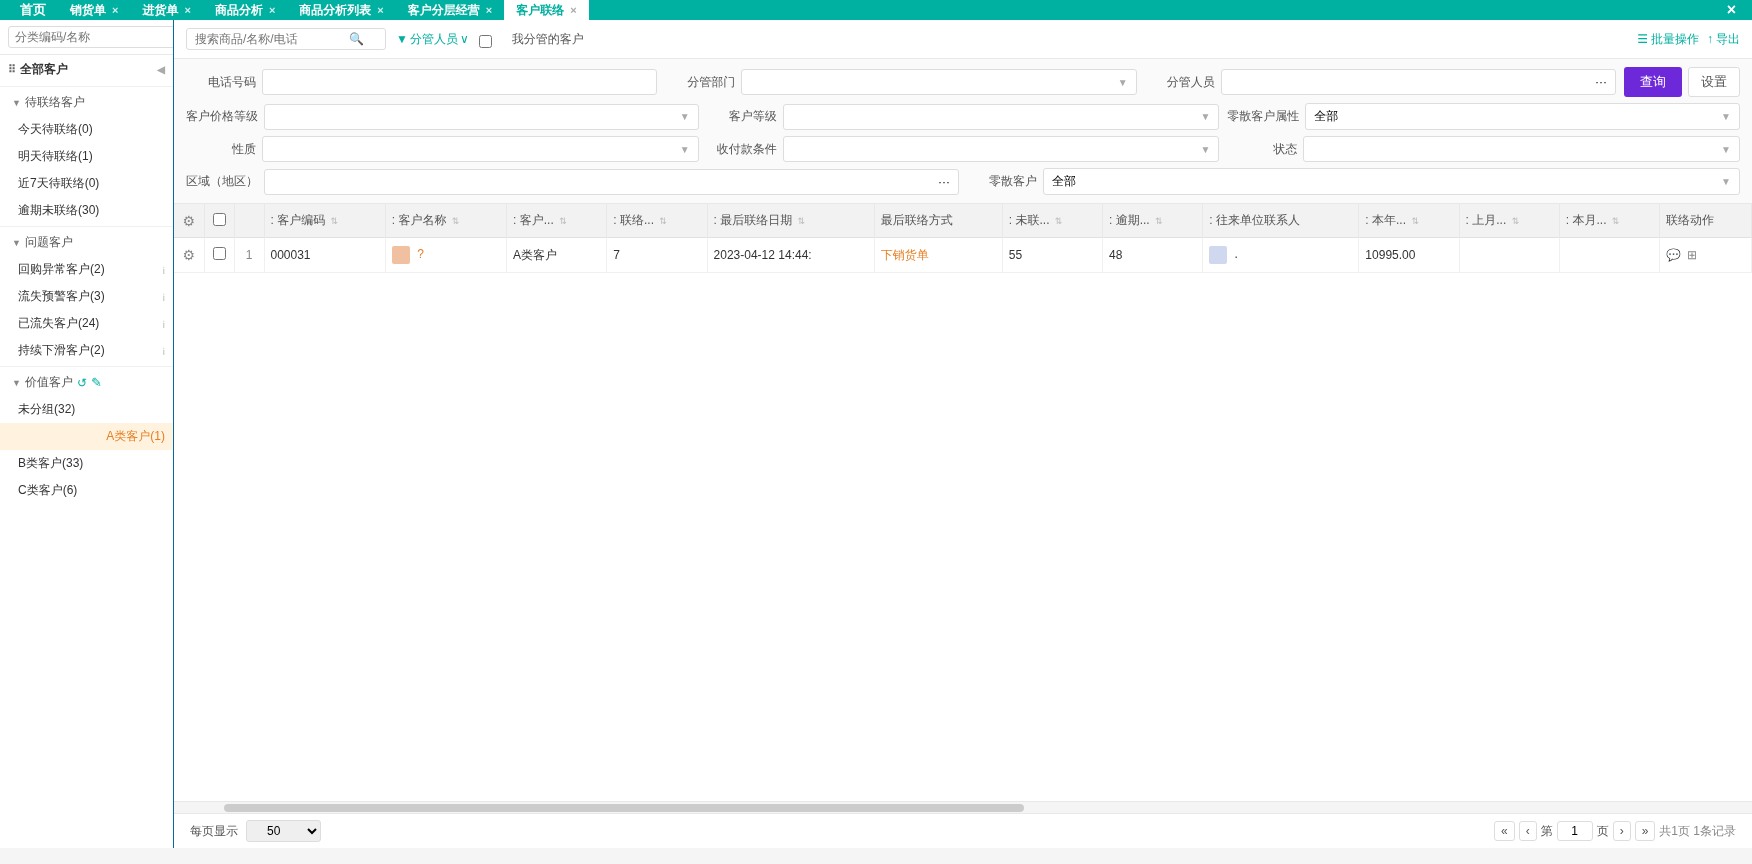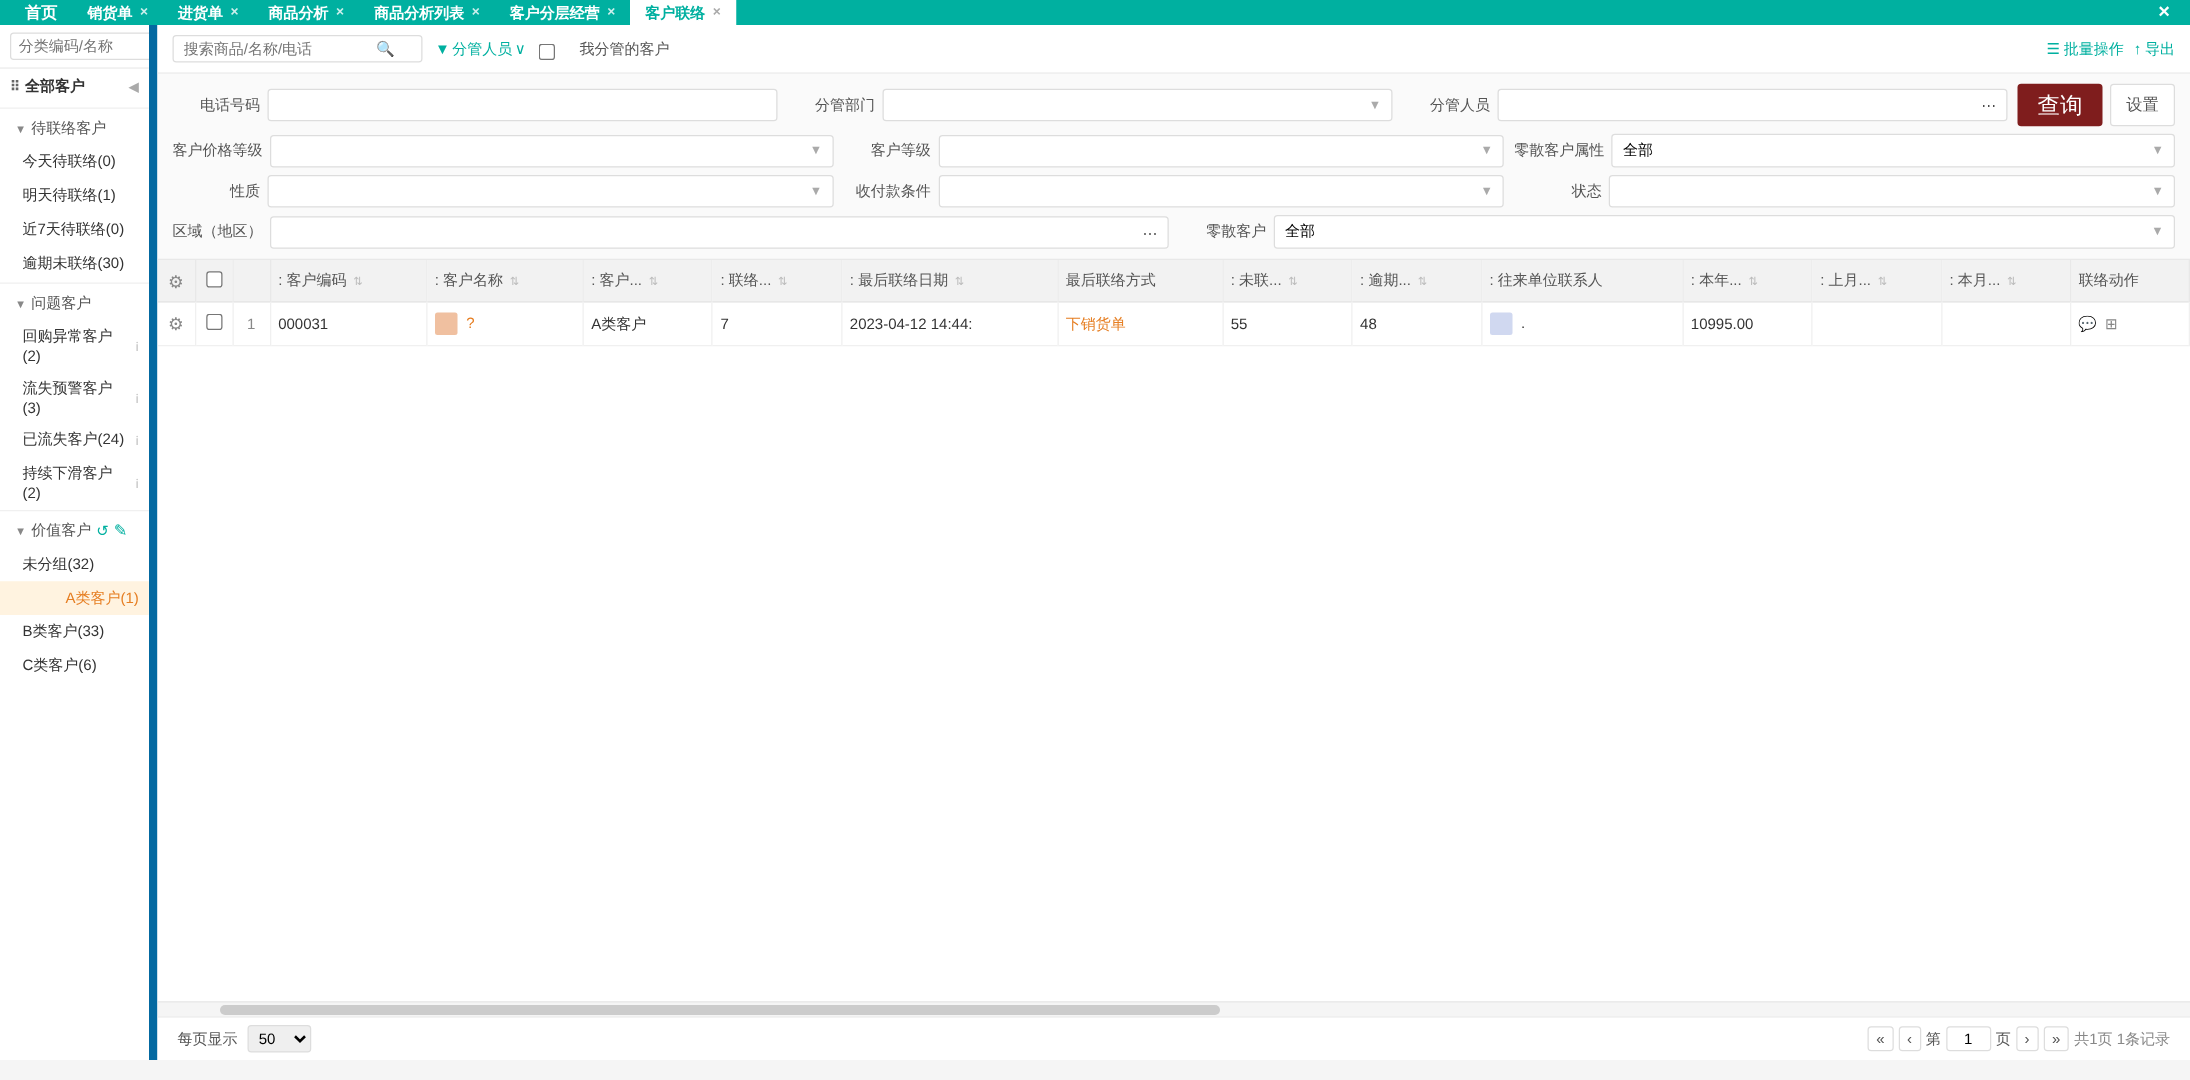--- a/index.html
+++ b/index.html
@@ -48,23 +48,23 @@
 
     
     .main-layout {
       display: flex;
       height: calc(864px - 36px);
       background: #f0f0f0;
     }
 
     
     .sidebar {
-      width: 126px;
-      background: #fff;
-      border-right: 7px solid #0369a1;
+      width: 174px;
+      background: #fff;
+      border-right: 1px solid #0369a1;
       display: flex;
       flex-direction: column;
       overflow-y: auto;
     }
     .sidebar-search {
       display: flex;
       align-items: center;
       padding: 6px 8px;
       border-bottom: 1px solid #e8e8e8;
       gap: 4px;
@@ -273,21 +273,21 @@
       display: flex;
       align-items: center;
       gap: 8px;
       font-size: 12px;
       color: #555;
     }
     .pagination-label { color: #555; }
     .page-size-select {
       border: 1px solid #ddd;
       border-radius: 3px;
-      padding: 2px 4px;
+      padding: 2px 16px;
       font-size: 12px;
       outline: none;
     }
     .page-nav {
       display: flex;
       align-items: center;
       gap: 4px;
       margin-left: auto;
     }
     .page-btn {
@@ -502,21 +502,21 @@
           </div>
         </div>
         <div class="filter-field">
           <span class="filter-label">分管人员</span>
           <div class="filter-input">
             <span></span>
             <span class="dots">···</span>
           </div>
         </div>
         <div style="display:flex; gap:6px;">
-          <button style="background:#7f1d1d; color:#fff; border:none; border-radius:3px; padding:5px 16px; cursor:pointer; font-size:18px;">查询</button>
+          <button style="background:#6d28d9; color:#fff; border:none; border-radius:3px; padding:5px 16px; cursor:pointer; font-size:13px;">查询</button>
           <button style="background:#fff; color:#555; border:1px solid #ddd; border-radius:3px; padding:5px 12px; cursor:pointer; font-size:13px;">设置</button>
         </div>
       </div>
 
       <div class="filter-row">
         <div class="filter-field">
           <span class="filter-label">客户价格等级</span>
           <div class="filter-input">
             <span></span>
             <span class="arrow">▼</span>

